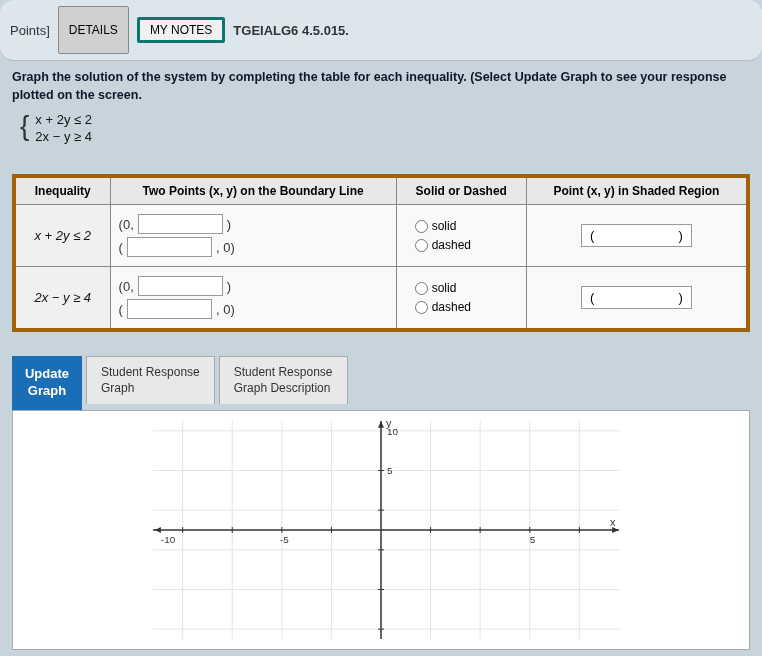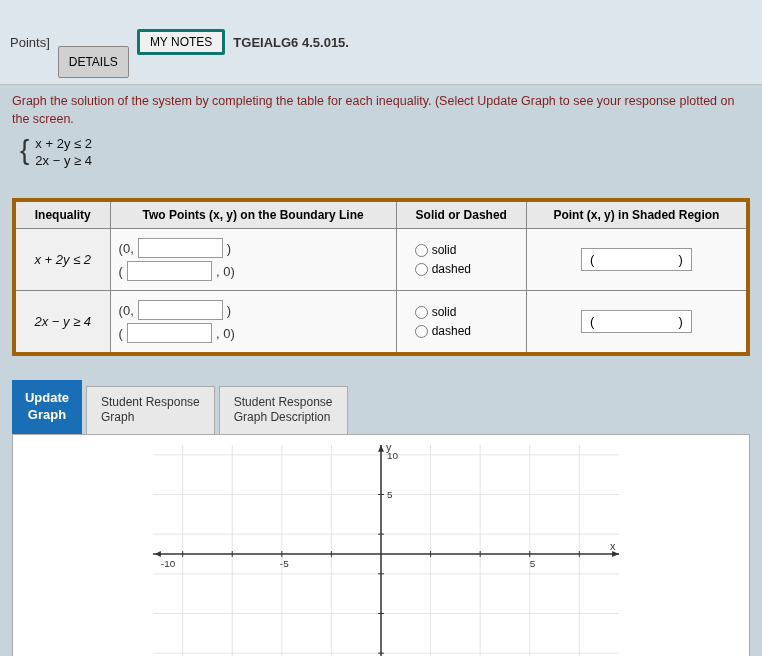--- a/index.html
+++ b/index.html
@@ -11,33 +11,33 @@
       min-height: 656px;
       overflow: hidden;
     }
     .top-bar {
       display: flex;
       align-items: center;
       padding: 6px 10px;
       gap: 8px;
       background: #dce6ec;
       border-bottom: 1px solid #bbb;
+      border-radius: 14px;
     }
     .top-bar .points {
       font-size: 13px;
       color: #333;
     }
     .btn-details {
       border: 1px solid #999;
       background: #e0e0e0;
-      padding: 8px 10px;
+      padding: 16px 10px;
       font-size: 12px;
       cursor: pointer;
       border-radius: 2px;
-      margin-top: 40px;
     }
     .btn-details.active {
       background: #d0d0d0;
       border: 1.5px solid #888;
     }
     .btn-mynotes {
       border: 3px solid #0f766e;
       background: #f0f0f0;
       padding: 3px 10px;
       font-size: 12px;
@@ -45,22 +45,23 @@
       border-radius: 2px;
     }
     .problem-id {
       font-size: 13px;
       font-weight: bold;
       color: #333;
     }
     .instructions {
       padding: 8px 12px 4px;
       font-size: 12.5px;
-      color: #7f1d1d;
+      color: #0f172a;
       line-height: 1.4;
+      font-weight: bold;
     }
     .system {
       padding: 4px 12px 6px 20px;
       font-size: 13px;
       color: #111;
     }
     .system .brace-row {
       display: flex;
       align-items: flex-start;
     }
@@ -300,21 +301,21 @@
         <div class="shaded-input-wrap">
           <span>(</span>
           <input type="text" style="">
           <span>)</span>
         </div>
       </td>
     </tr>
   </tbody>
 </table>
 
-<div style="display:flex; margin: 6px 12px 0; align-items: flex-end;">
+<div style="display:flex; margin: 6px 12px 0; align-items: flex-start;">
   <button class="update-graph-btn">
     <span>Update</span><br>
     <span>Graph</span>
   </button>
   <div style="display:flex; gap:2px; margin-left:4px; align-items:flex-end;">
     <div class="tab-item" style="line-height:1.3;">
       Student Response<br>Graph
     </div>
     <div class="tab-item" style="line-height:1.3;">
       Student Response<br>Graph Description

